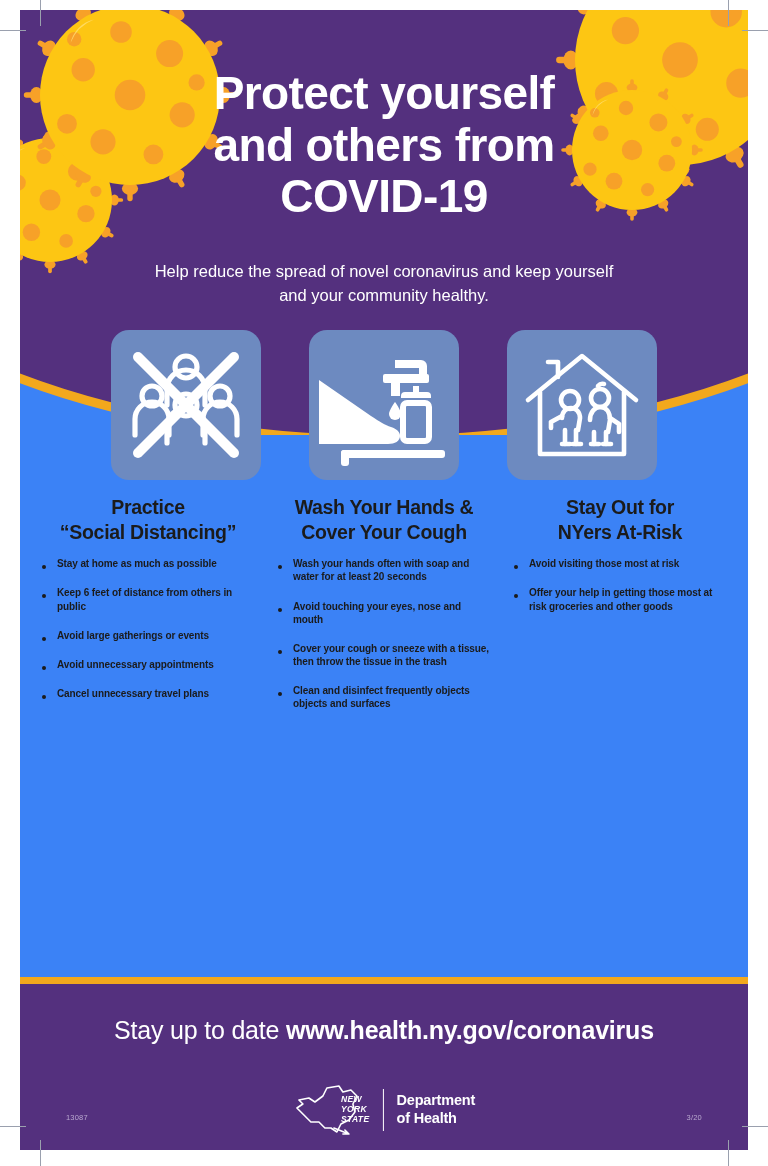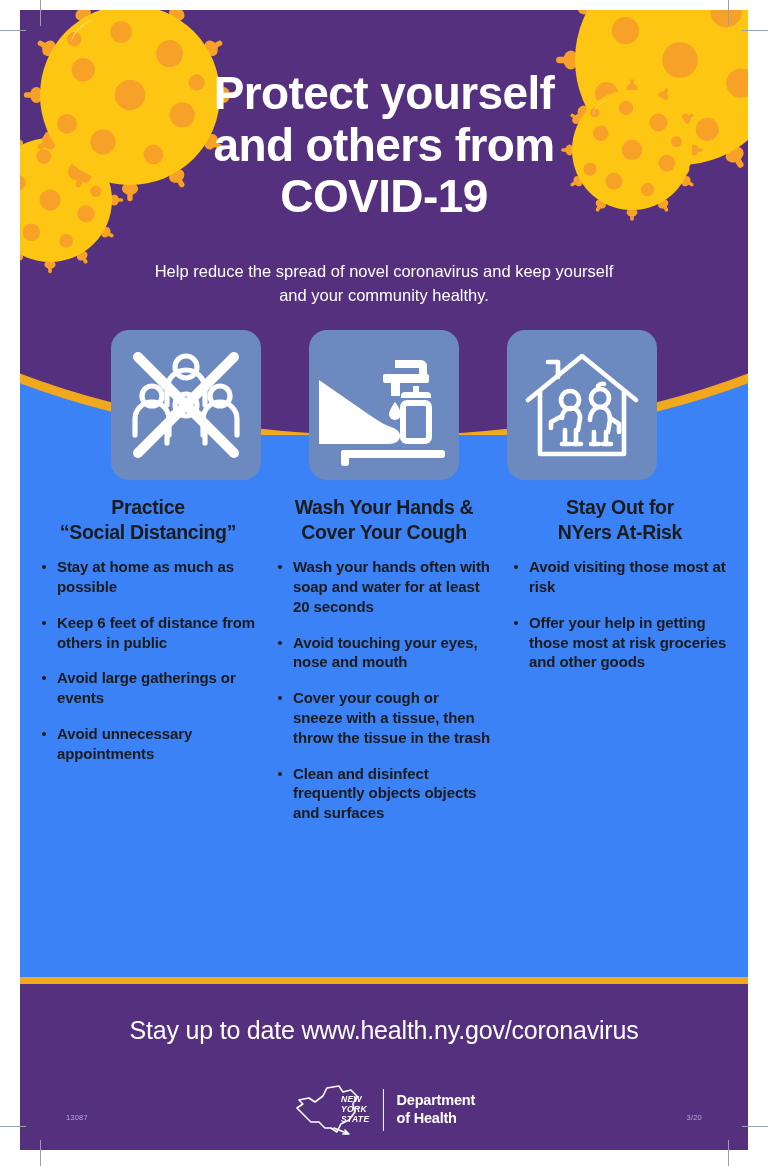--- a/index.html
+++ b/index.html
@@ -93,21 +93,21 @@
     font-weight:bold;
     color:#1b1b1b;
     line-height:1.26;
     letter-spacing:-0.3px;
     margin-bottom:13px;
   }
   .col ul { list-style:none; }
   .col li {
     position:relative;
     padding-left:17px;
-    font-size:15px;
+    font-size:10px;
     font-weight:bold;
     color:#1b1b1b;
     line-height:1.32;
     margin-bottom:16px;
     letter-spacing:-0.1px;
   }
   .col li::before {
     content:"";
     position:absolute;
     left:2px; top:8px;
@@ -126,21 +126,21 @@
     border-top:7px solid #f2a81d;
     z-index:6;
   }
   .footer-url {
     text-align:center;
     color:#ffffff;
     font-size:25px;
     margin-top:32px;
     letter-spacing:-0.2px;
   }
-  .footer-url .bold { font-weight:normal;margin-top:20px; }
+  .footer-url .bold { font-weight:bold;margin-top:20px; }
 
   .logo {
     position:absolute;
     left:50%; top:98px;
     transform:translateX(-50%);
     display:flex;
     align-items:center;
     gap:9px;
   }
   .logo-state { display:flex; align-items:center;font-style:italic; }
@@ -371,20 +371,21 @@
     <div class="col col-1">
       <div class="col-title">
         <span>Practice</span><br>
         <span>“Social Distancing”</span>
       </div>
       <ul>
         <li>Stay at home as much as possible</li>
         <li>Keep 6 feet of distance from others in public</li>
         <li>Avoid large gatherings or events</li>
         <li>Avoid unnecessary appointments</li>
+        <li>Cancel unnecessary travel plans</li>
       </ul>
     </div>
 
     <div class="col col-2">
       <div class="col-title">
         <span>Wash Your Hands &amp;</span><br>
         <span>Cover Your Cough</span>
       </div>
       <ul>
         <li>Wash your hands often with soap and water for at least 20 seconds</li>

